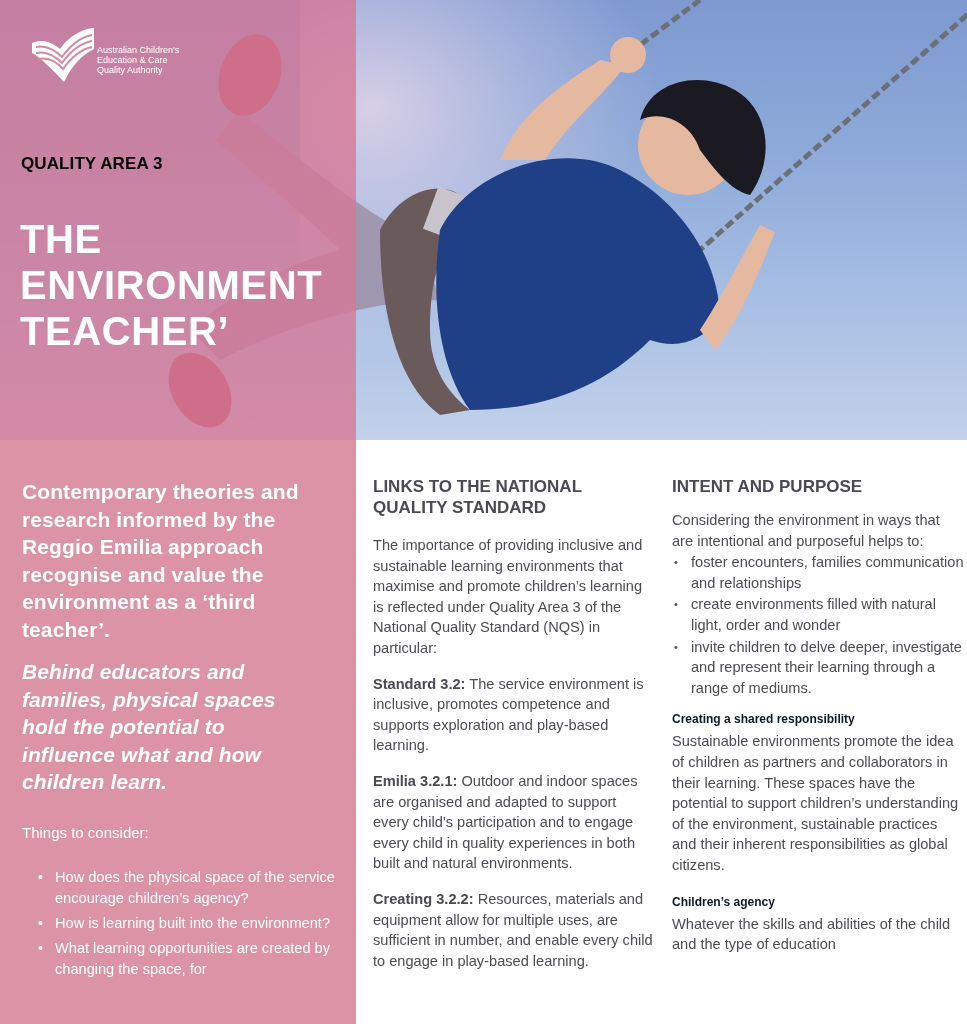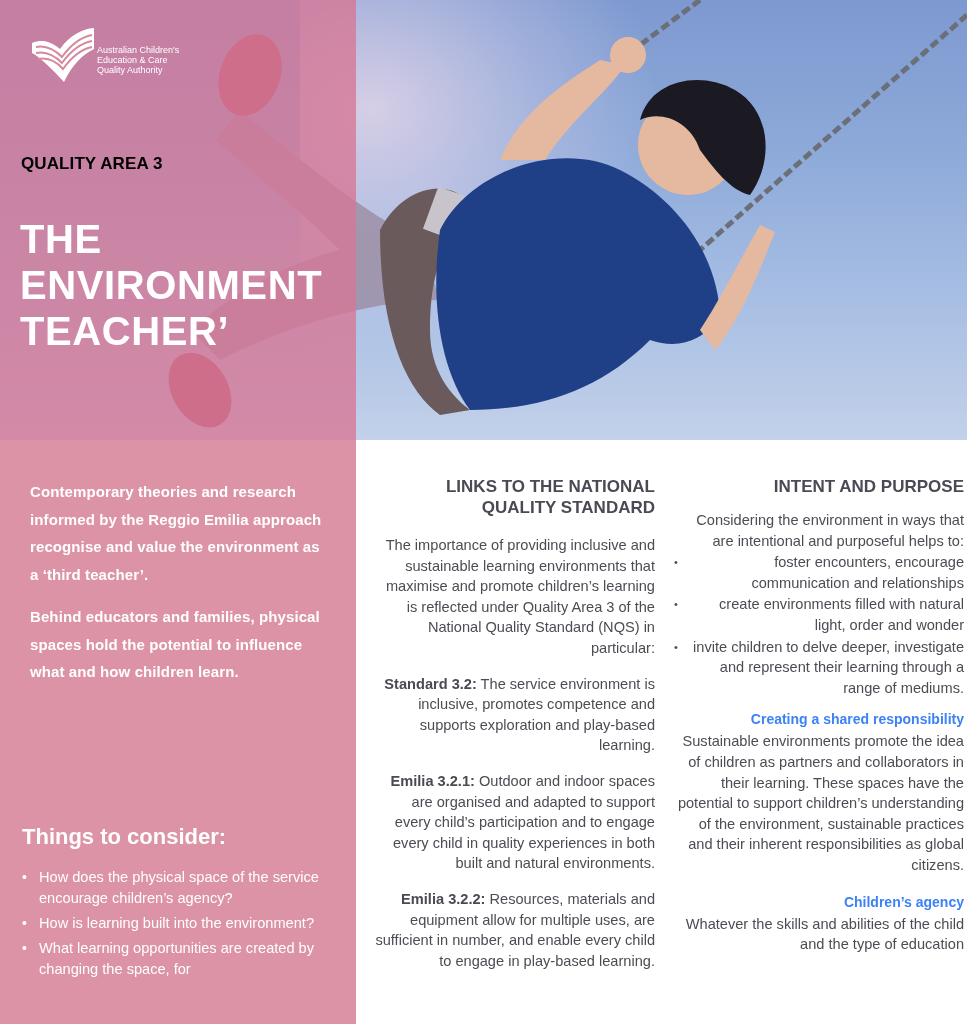--- a/index.html
+++ b/index.html
@@ -36,43 +36,43 @@
     font-family: "Liberation Sans", sans-serif; font-weight: bold; font-size: 40px; line-height: 46px; letter-spacing: 0.6px;
   }
   .hero-title span { display: block; }
 
   
   .left-panel {
     position: absolute; left: 0; top: 440px; width: 356px; height: 584px;
     background: #dc93a5; color: #fff;
   }
   .intro {
-    position: absolute; left: 30px; top: 38px; width: 300px;
-    font-weight: bold; font-size: 15px; line-height: 27.5px; letter-spacing: 0.1px;
+    position: absolute; left: 22px; top: 38px; width: 300px;
+    font-weight: bold; font-size: 21px; line-height: 27.5px; letter-spacing: 0.1px;
   }
-  .intro p + p { margin-top: 15px; }
-  .consider-heading { position: absolute; left: 22px; top: 384px; font-weight: bold; font-size: 22px; }
-  .consider-list { position: absolute; left: 20px; top: 427px; width: 300px; list-style: none; font-size: 14.6px; line-height: 21px; }
+  .intro p + p { margin-top: 15px; font-style: italic; }
+  .consider-heading { position: absolute; left: 22px; top: 384px; font-weight: normal; font-size: 15px; }
+  .consider-list { position: absolute; left: 36px; top: 427px; width: 300px; list-style: none; font-size: 14.6px; line-height: 21px; }
   .consider-list li { position: relative; padding-left: 19px; margin-bottom: 4px; }
   .consider-list li::before { content: "\2022"; position: absolute; left: 2px; top: 0; font-size: 14px; }
 
   
-  .col { position: absolute; color: #4c4c54; font-size: 14.6px; line-height: 20.6px; text-align: right; }
+  .col { position: absolute; color: #4c4c54; font-size: 14.6px; line-height: 20.6px; }
   .col-mid { left: 373px; top: 476px; width: 282px; }
   .col-right { left: 672px; top: 476px; width: 292px; }
   .sec-heading { color: #4a4a55; font-weight: bold; font-size: 17px; line-height: 21px; }
   .col-mid .sec-heading { margin-bottom: 17px; }
   .col-right .sec-heading { margin-bottom: 13px; }
   .col p { margin: 0; }
   .col-mid p { margin-bottom: 15px; }
   .col b { color: #4a4a55; }
   .bullets { list-style: none; }
   .bullets li { position: relative; padding-left: 19px; margin-top: 1px; }
   .bullets li::before { content: "\2022"; position: absolute; left: 2px; top: 0; font-size: 11px; }
-  .sub-heading { color: #3b82f6; font-weight: bold; font-size: 14px; line-height: 22px; margin-top: 10px; margin-bottom: 1px; }
+  .sub-heading { color: #0f172a; font-weight: bold; font-size: 12px; line-height: 22px; margin-top: 10px; margin-bottom: 1px; }
   .sub-heading.second { margin-top: 15px; }
 </style>
 </head>
 <body>
 
 <div class="hero">
   <div class="hero-photo">
     <div class="glow"></div>
     <svg width="967" height="440" viewBox="0 0 967 440">
 
@@ -137,28 +137,28 @@
 </div>
 
 <div class="col col-mid">
   <div class="sec-heading">
     <div>LINKS TO THE NATIONAL</div>
     <div>QUALITY STANDARD</div>
   </div>
   <p>The importance of providing inclusive and sustainable learning environments that maximise and promote children’s learning is reflected under Quality Area 3 of the National Quality Standard (NQS) in particular:</p>
   <p><b>Standard 3.2:</b><span> The service environment is inclusive, promotes competence and supports exploration and play-based learning.</span></p>
   <p><b>Emilia 3.2.1:</b><span> Outdoor and indoor spaces are organised and adapted to support every child’s participation and to engage every child in quality experiences in both built and natural environments.</span></p>
-  <p><b>Emilia 3.2.2:</b><span> Resources, materials and equipment allow for multiple uses, are sufficient in number, and enable every child to engage in play-based learning.</span></p>
+  <p><b>Creating 3.2.2:</b><span> Resources, materials and equipment allow for multiple uses, are sufficient in number, and enable every child to engage in play-based learning.</span></p>
 </div>
 
 <div class="col col-right">
   <div class="sec-heading">INTENT AND PURPOSE</div>
   <p>Considering the environment in ways that are intentional and purposeful helps to:</p>
   <ul class="bullets">
-    <li>foster encounters, encourage communication and relationships</li>
+    <li>foster encounters, families communication and relationships</li>
     <li>create environments filled with natural light, order and wonder</li>
     <li>invite children to delve deeper, investigate and represent their learning through a range of mediums.</li>
   </ul>
   <div class="sub-heading">Creating a shared responsibility</div>
   <p>Sustainable environments promote the idea of children as partners and collaborators in their learning. These spaces have the potential to support children’s understanding of the environment, sustainable practices and their inherent responsibilities as global citizens.</p>
   <div class="sub-heading second">Children’s agency</div>
   <p>Whatever the skills and abilities of the child and the type of education</p>
 </div>
 
 </body></html>

